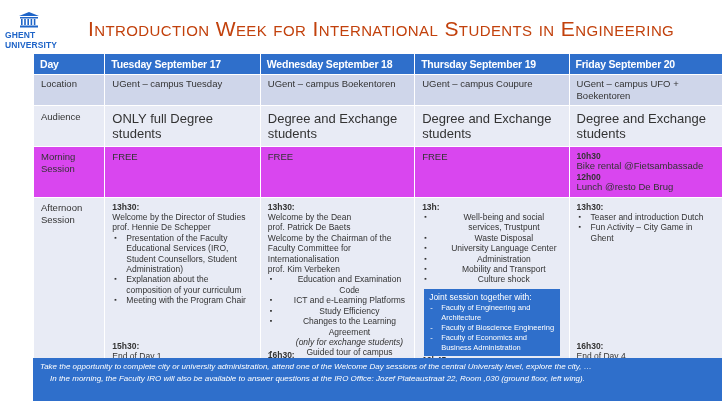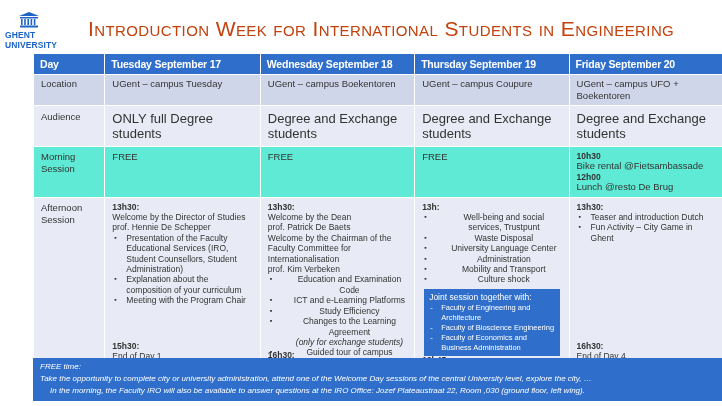--- a/index.html
+++ b/index.html
@@ -12,21 +12,21 @@
 
     .title { position: absolute; left: 88px; top: 17px; font-size: 21px; color: #c2410c; font-variant: small-caps; letter-spacing: 0.4px; white-space: nowrap; }
 
     table.schedule { position: absolute; left: 33px; top: 53px; width: 692px; border-collapse: collapse; table-layout: fixed; font-size: 8.5px; }
     table.schedule th, table.schedule td { border: 1px solid #ffffff; vertical-align: top; text-align: left; }
     table.schedule thead th { background: #2f6fcb; color: #ffffff; font-weight: bold; font-size: 10.5px; height: 21px; padding: 4px 6px 0 6px; letter-spacing: -0.2px; margin-left: 8px; }
     col.c0 { width: 67px; } col.c1 { width: 146px; } col.c2 { width: 145px; } col.c3 { width: 145px; } col.c4 { width: 146px; }
 
     tr.row-location td { background: #cfd6ea; height: 24px; padding: 3px 7px; font-size: 9.5px; }
     tr.row-audience td { background: #e8ebf5; height: 23px; padding: 5px 7px; font-size: 13px; }
-    tr.row-morning td { background: #5eead4; height: 47px; padding: 4px 7px; font-size: 9.5px; }
+    tr.row-morning td { background: #d946ef; height: 47px; padding: 4px 7px; font-size: 9.5px; }
     tr.row-afternoon td { background: #e8ebf5; height: 177px; padding: 4px 7px 0 7px; font-size: 8.5px; position: relative; }
     td.rowlabel { font-size: 9.5px !important; color: #333; line-height: 12px; }
 
     .cellwrap { position: relative; height: 173px; }
     .time { font-weight: bold; color: #222; }
     .line { display: block; line-height: 10.4px; color: #333; }
     ul.bul { list-style: none; margin: 0 0 0 0; }
     ul.bul li { position: relative; padding-left: 14px; line-height: 10.4px; }
     ul.bul li::before { content: "▪"; position: absolute; left: 2px; font-size: 7px; top: 0; }
     ul.bul.wide li { padding-left: 24px; text-align: center; }
@@ -195,16 +195,15 @@
             <span class="line time">16h30:</span>
             <span class="line">End of Day 4</span>
           </div>
         </div>
       </td>
     </tr>
   </tbody>
 </table>
 
 <div class="footer">
-  <div>FREE time:</div>
   <div style="white-space:nowrap;">Take the opportunity to complete city or university administration, attend one of the Welcome Day sessions of the central University level, explore the city, …</div>
   <div style="white-space:nowrap;margin-left:10px;">In the morning, the Faculty IRO will also be available to answer questions at the IRO Office: Jozef Plateaustraat 22, Room ,030 (ground floor, left wing).</div>
 </div>
 
 </body></html>

